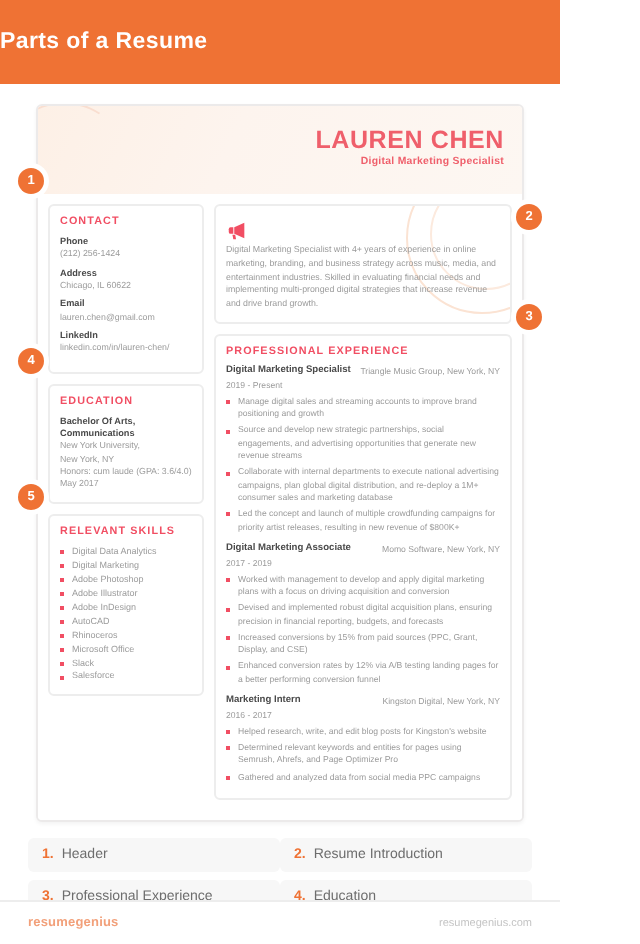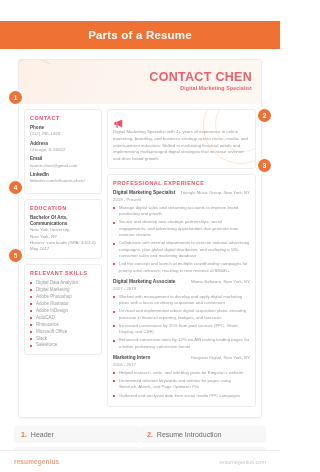--- a/index.html
+++ b/index.html
@@ -6,23 +6,23 @@
   body {
     width: 280px; height: 472px;
     font-family: "Liberation Sans", sans-serif;
     background: #ffffff;
     overflow: hidden;
     position: relative;
   }
 
   
   .banner {
-    height: 28px;
+    height: 42px;
     background: #ef7234;
-    display: flex; align-items: center; justify-content: center; margin-top: 21px;
+    display: flex; align-items: center; justify-content: flex-start;
   }
   .banner-title {
     color: #ffffff;
     font-size: 11.5px;
     font-weight: bold;
     letter-spacing: .2px;
   }
 
   
   .resume-wrap {
@@ -182,21 +182,21 @@
   <div class="badge" style="left:-9px; top:190px;">5</div>
 
   <div class="resume">
 
     <div class="r-header">
       <span class="swoosh s1"></span>
       <span class="swoosh s2"></span>
       <span class="swoosh s3"></span>
       <span class="swoosh s4"></span>
       <span class="swoosh s5"></span>
-      <div class="r-name">CONTACT CHEN</div>
+      <div class="r-name">LAUREN CHEN</div>
       <div class="r-role">Digital Marketing Specialist</div>
     </div>
 
     <div class="r-body">
 
       <div class="col-left">
 
         <div class="panel">
           <div class="sec-title">CONTACT</div>
 

